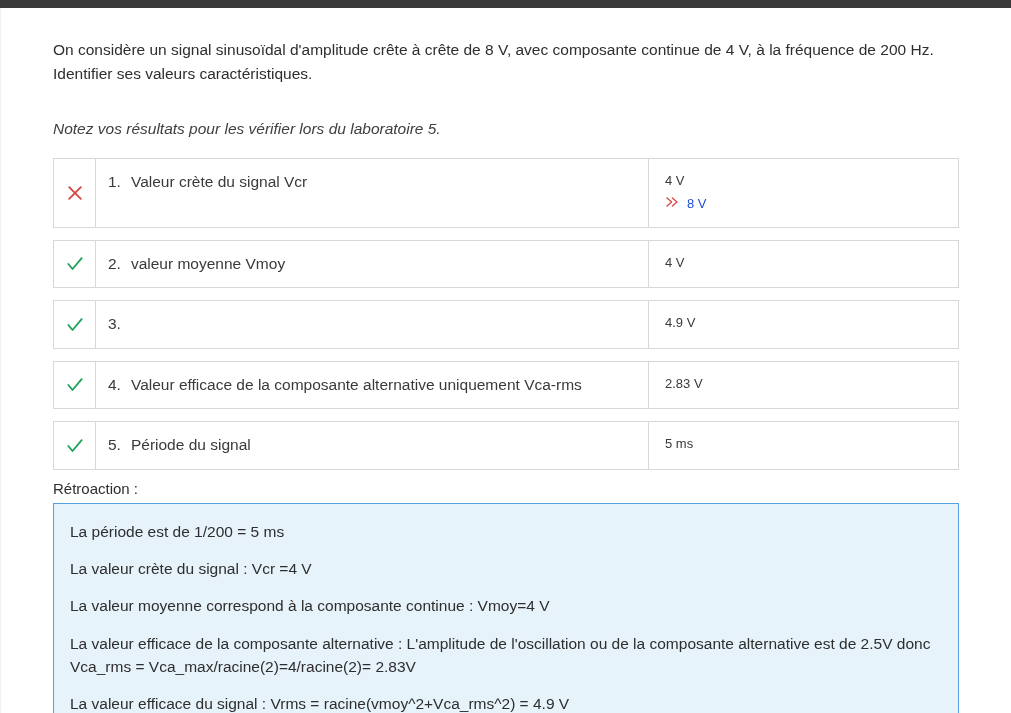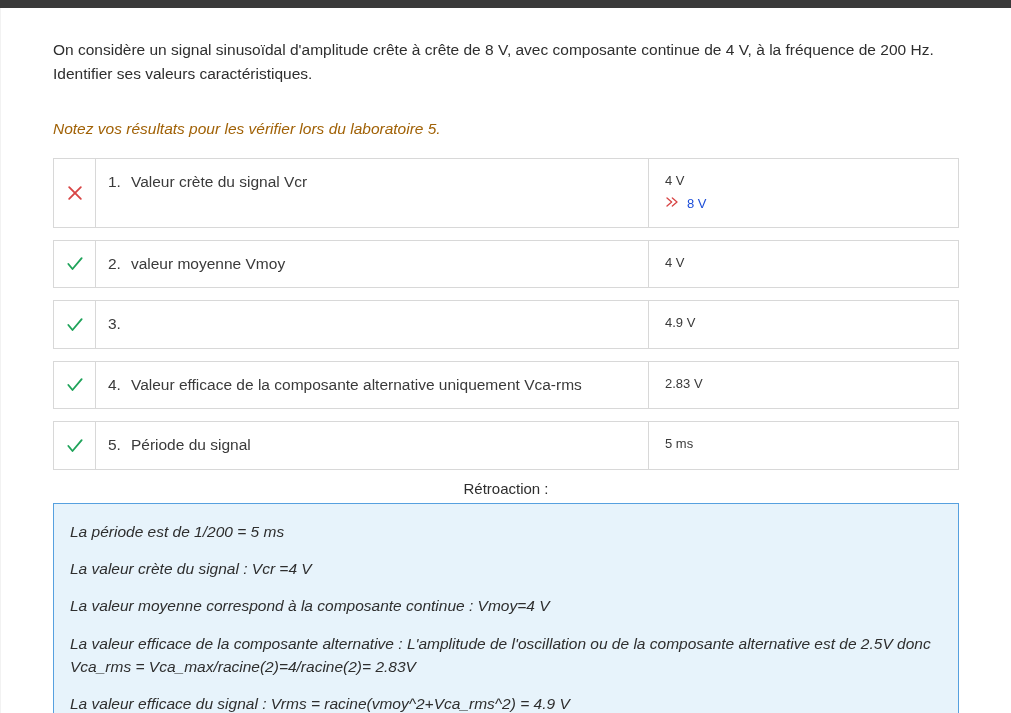--- a/index.html
+++ b/index.html
@@ -21,21 +21,21 @@
     position: relative;
   }
   .intro {
     line-height: 1.55;
     color: #2e2e2e;
     font-size: 15.5px;
     margin-bottom: 31px;
   }
   .note {
     font-style: italic;
-    color: #a16207;
+    color: #404040;
     font-size: 15.5px;
     margin-bottom: 18px;
     line-height: 1.5;
   }
   .rows { display: flex; flex-direction: column; gap: 12px; margin-bottom: 10px; }
   .row {
     display: flex;
     border: 1px solid #d8d8d8;
     background: #fff;
     align-items: stretch;
@@ -74,31 +74,30 @@
     display: flex;
     align-items: center;
     gap: 6px;
     margin-top: 2px;
   }
   .correction svg { width: 16px; height: 12px; flex-shrink: 0; }
   .fb-label {
     font-size: 15px;
     color: #2e2e2e;
     margin: 8px 0 6px 0;
-    text-align: center;
   }
   .feedback {
     border: 1px solid #56a0df;
     background: #e7f3fb;
     padding: 16px 16px;
     color: #2e2e2e;
     font-size: 15.5px;
     line-height: 1.5;
   }
-  .feedback p { margin: 0 0 14px 0; font-style: italic; }
+  .feedback p { margin: 0 0 14px 0; }
   .feedback p:last-child { margin-bottom: 0; }
 </style>
 </head>
 <body>
 
 <div class="topbar"></div>
 
 <div class="page">
 
   <p class="intro">On considère un signal sinusoïdal d'amplitude crête à crête de 8 V, avec composante continue de 4 V, à la fréquence de 200 Hz. Identifier ses valeurs caractéristiques.</p>

